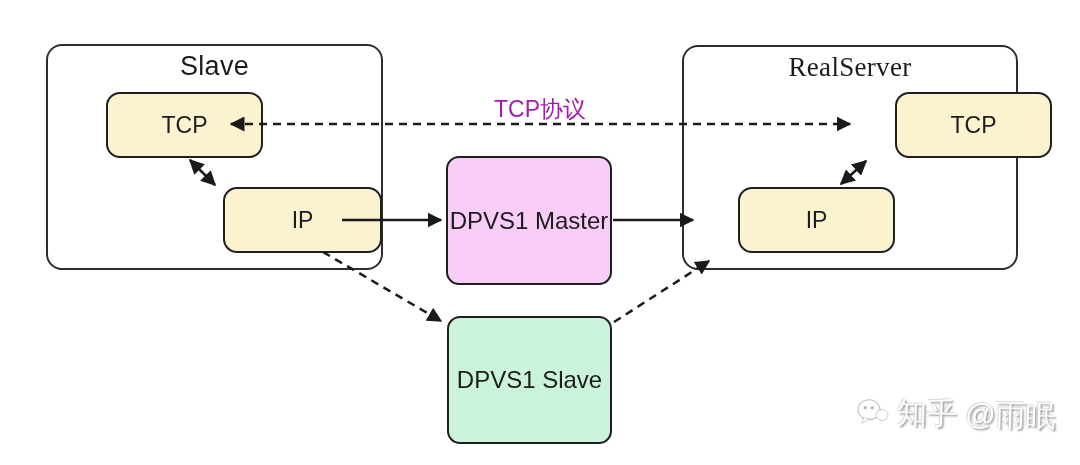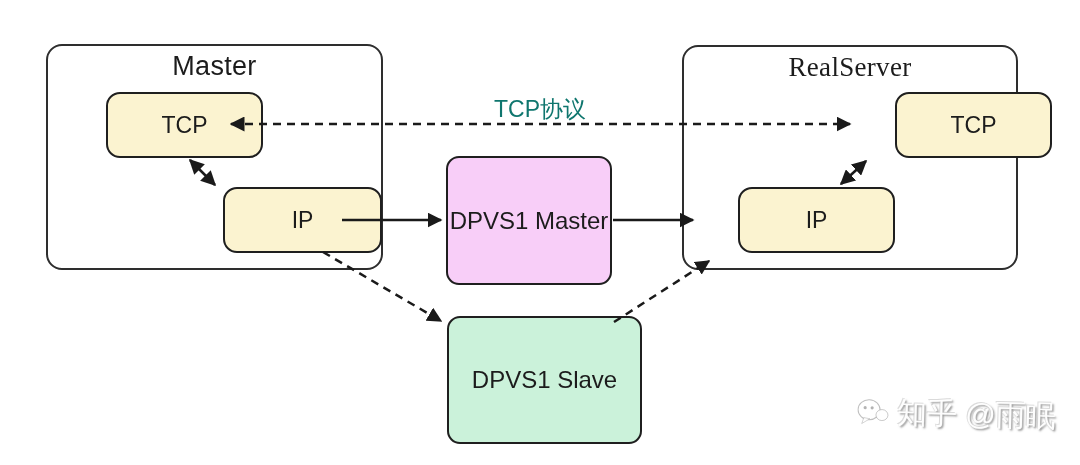--- a/index.html
+++ b/index.html
@@ -46,21 +46,21 @@
   }
   .node.yellow { background: #FBF3D0; margin-left: 40px; }
   .node.pink   { background: #F8CEF8; }
   .node.green  { background: #CBF2DA; }
   .node.big    { font-size: 24px; border-radius: 13px; }
 
   .edge-label {
     position: absolute;
     text-align: center;
     font-size: 23px;
-    color: #0f766e;
+    color: #a21caf;
   }
 
   svg.overlay {
     position: absolute;
     left: 0;
     top: 0;
     width: 1080px;
     height: 465px;
     pointer-events: none;
     z-index: 10;
@@ -91,33 +91,33 @@
       1.5px 1.5px 2px rgba(125,125,125,0.8);
     white-space: nowrap;
   }
 </style>
 </head>
 <body>
 
 <div class="stage">
 
   <div class="container-box" style="left:46px; top:44px; width:337px; height:226px;"></div>
-  <div class="container-title" style="left:46px; top:51px; width:337px;">Master</div>
+  <div class="container-title" style="left:46px; top:51px; width:337px;">Slave</div>
 
   <div class="container-box" style="left:682px; top:45px; width:336px; height:225px;"></div>
   <div class="container-title" style="left:682px; top:52px; width:336px;font-family:Liberation Serif, serif;">RealServer</div>
 
   <div class="node yellow" style="left:66px; top:92px; width:157px; height:66px;">TCP</div>
   <div class="node yellow" style="left:183px; top:187px; width:159px; height:66px;">IP</div>
 
   <div class="node yellow" style="left:855px; top:92px; width:157px; height:66px;">TCP</div>
   <div class="node yellow" style="left:698px; top:187px; width:157px; height:66px;">IP</div>
 
   <div class="node pink big" style="left:446px; top:156px; width:166px; height:129px;">DPVS1 Master</div>
-  <div class="node green big" style="left:447px; top:316px; width:195px; height:128px;">DPVS1 Slave</div>
+  <div class="node green big" style="left:447px; top:316px; width:165px; height:128px;">DPVS1 Slave</div>
 
   <div class="edge-label" style="left:440px; top:94px; width:200px;">TCP协议</div>
 
   <svg class="overlay" viewBox="0 0 1080 465">
     <defs>
       <marker id="arrow" viewBox="0 0 10 10" refX="9" refY="5" markerWidth="6" markerHeight="6" orient="auto-start-reverse">
         <path d="M 0 0 L 10 5 L 0 10 z" fill="#1a1a1a"></path>
       </marker>
     </defs>
 

